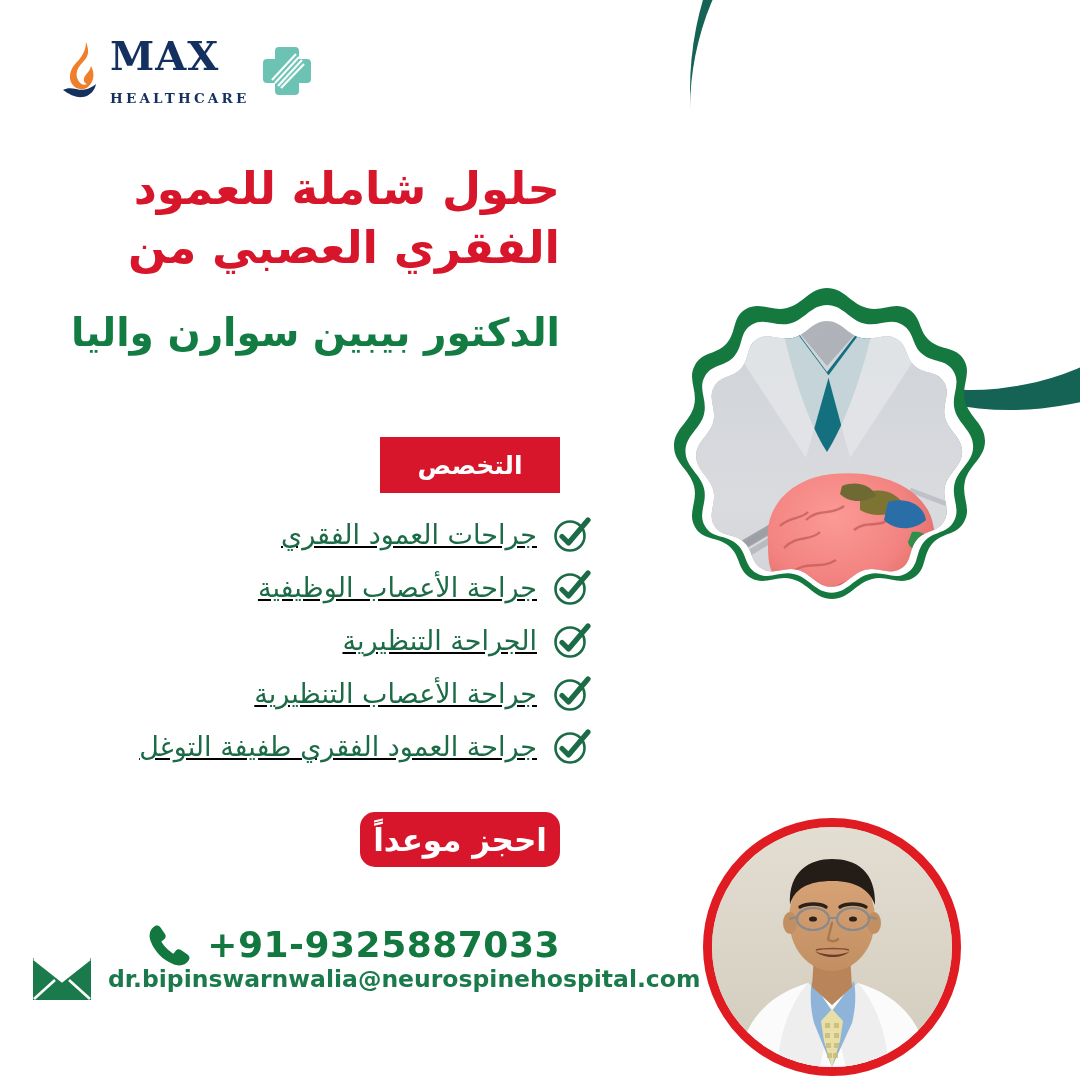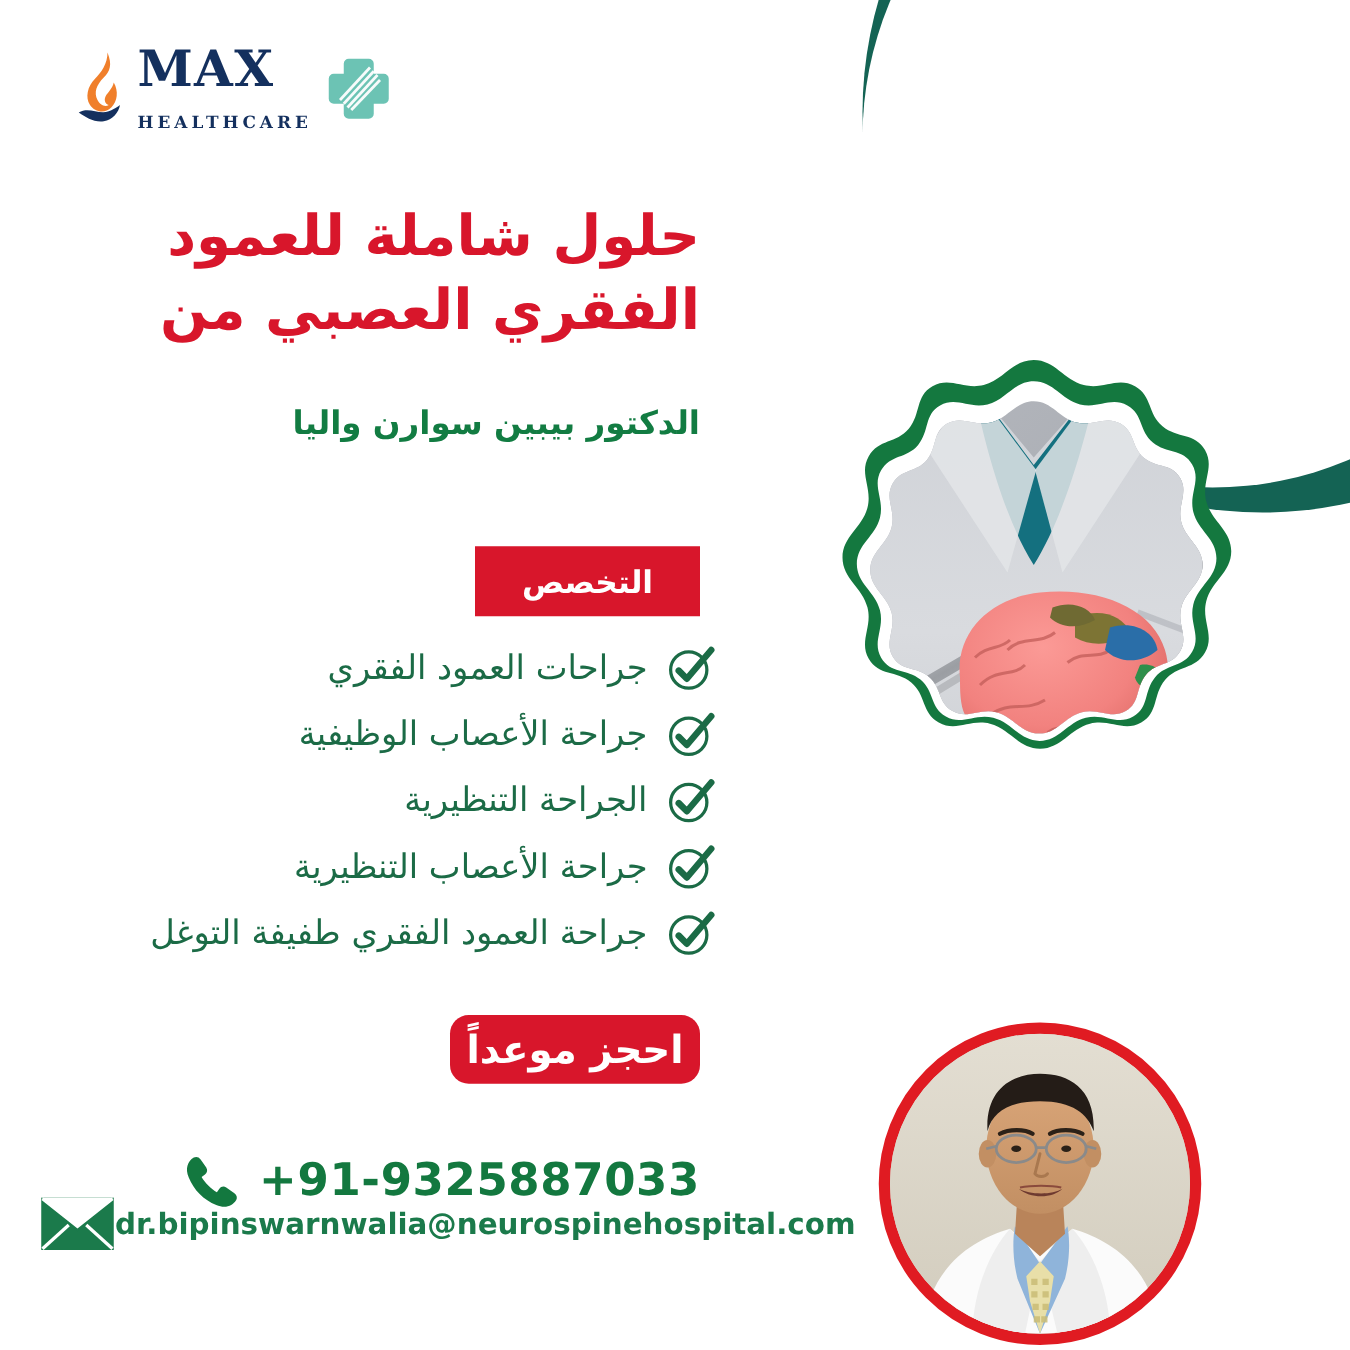--- a/index.html
+++ b/index.html
@@ -38,64 +38,65 @@
   
   .headline{
     position:absolute;right:520px;top:160px;width:520px;
     text-align:right;direction:rtl;z-index:6;
   }
   .headline-red{
     font-size:45px;font-weight:bold;color:#D8162B;
     line-height:1.30;letter-spacing:0px;
   }
   .headline-green{
-    margin-top:46px;
-    font-size:26px;font-weight:bold;color:#127C42;
+    margin-top:32px;
+    font-size:39px;font-weight:bold;color:#127C42;
     line-height:1.25;
   }
 
   
   .badge{
     position:absolute;z-index:6;
     background:#D8162B;color:#ffffff;
     font-weight:bold;direction:rtl;text-align:center;
     display:flex;align-items:center;justify-content:center;
   }
   .badge-specialty{
     right:520px;top:437px;width:180px;height:56px;font-size:25px;
   }
   .badge-appointment{
     right:520px;top:812px;width:200px;height:55px;font-size:31px;border-radius:15px;
   }
 
   
   .spec-list{
-    position:absolute;right:508px;top:515px;width:520px;z-index:6;
+    position:absolute;right:489px;top:515px;width:520px;z-index:6;
     direction:rtl;
+    text-decoration:underline;
   }
   .spec-item{
     display:flex;align-items:center;justify-content:flex-start;
     gap:14px;margin-bottom:13px;
   }
   .spec-check{width:40px;height:40px;flex:0 0 40px;}
   .spec-label{
     font-size:27px;color:#1B6B46;line-height:1.15;white-space:nowrap;
   }
 
   
   .contact-phone{
     position:absolute;right:520px;top:888px;z-index:6;
     display:flex;align-items:center;gap:14px;direction:ltr;margin-top:32px;
   }
   .phone-icon{width:48px;height:48px;flex:0 0 48px;}
   .phone-number{font-size:36px;font-weight:bold;color:#13783F;letter-spacing:0.5px;}
 
   .contact-email{
     position:absolute;left:32px;top:957px;z-index:6;
-    display:flex;align-items:center;gap:0;direction:ltr;
+    display:flex;align-items:center;gap:16px;direction:ltr;
   }
   .email-icon{width:60px;height:44px;flex:0 0 60px;}
   .email-address{font-size:23.5px;font-weight:bold;color:#1B7A4B;letter-spacing:0px;}
 
   
   .scallop-wrap{
     position:absolute;left:592px;top:280px;width:470px;height:470px;z-index:5;
   }
   .scallop-wrap svg{display:block;width:100%;height:100%;}
 

